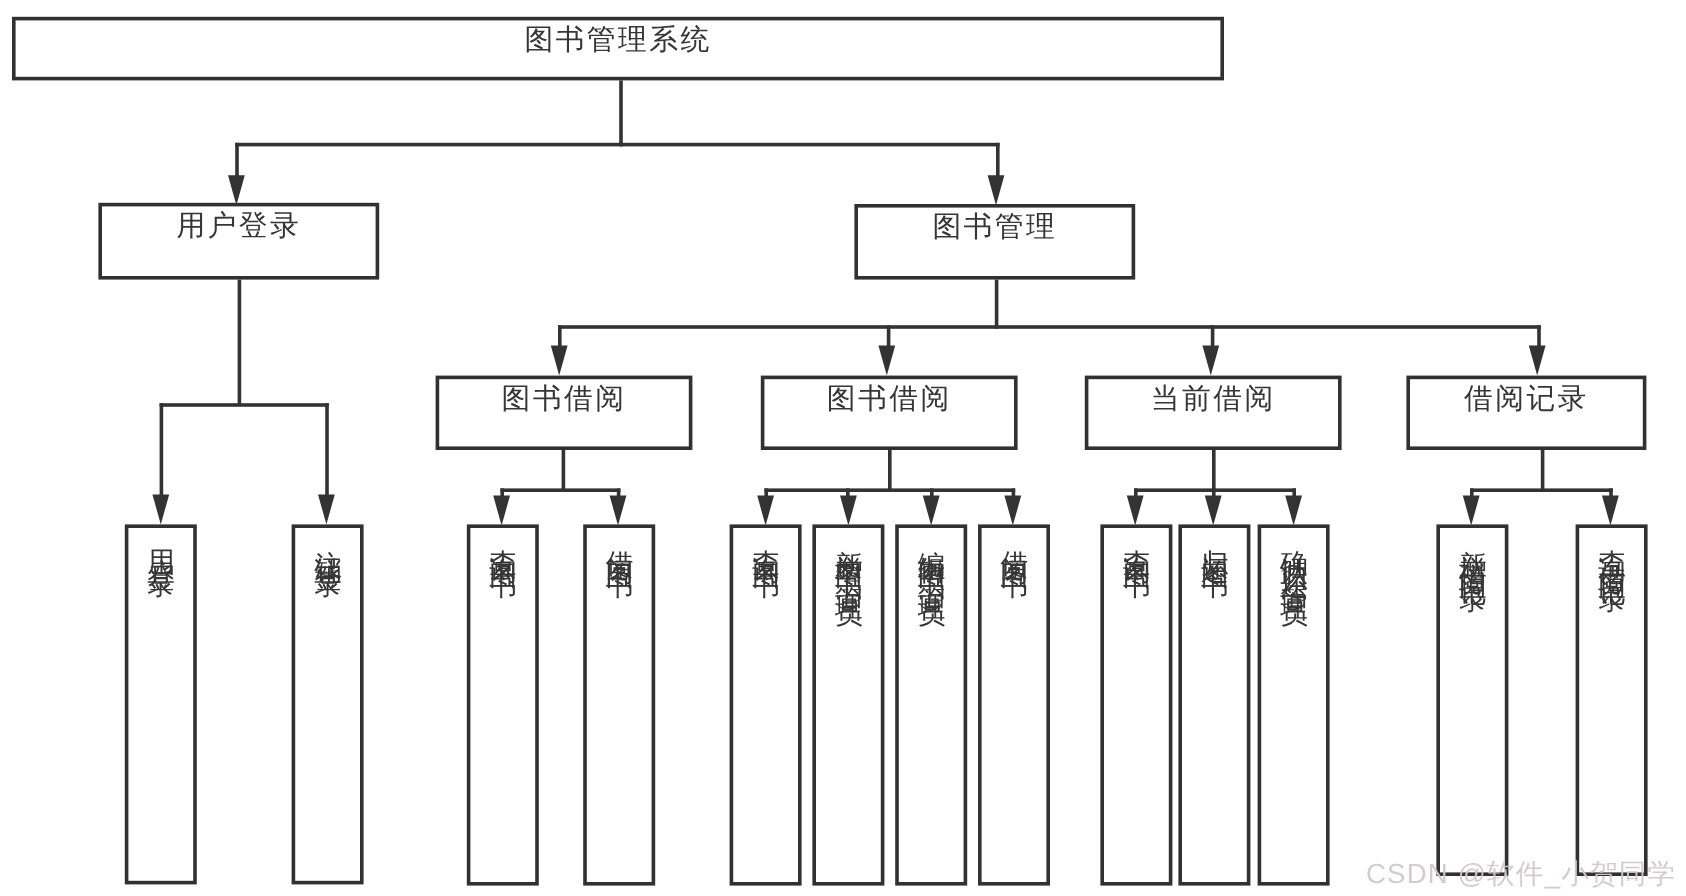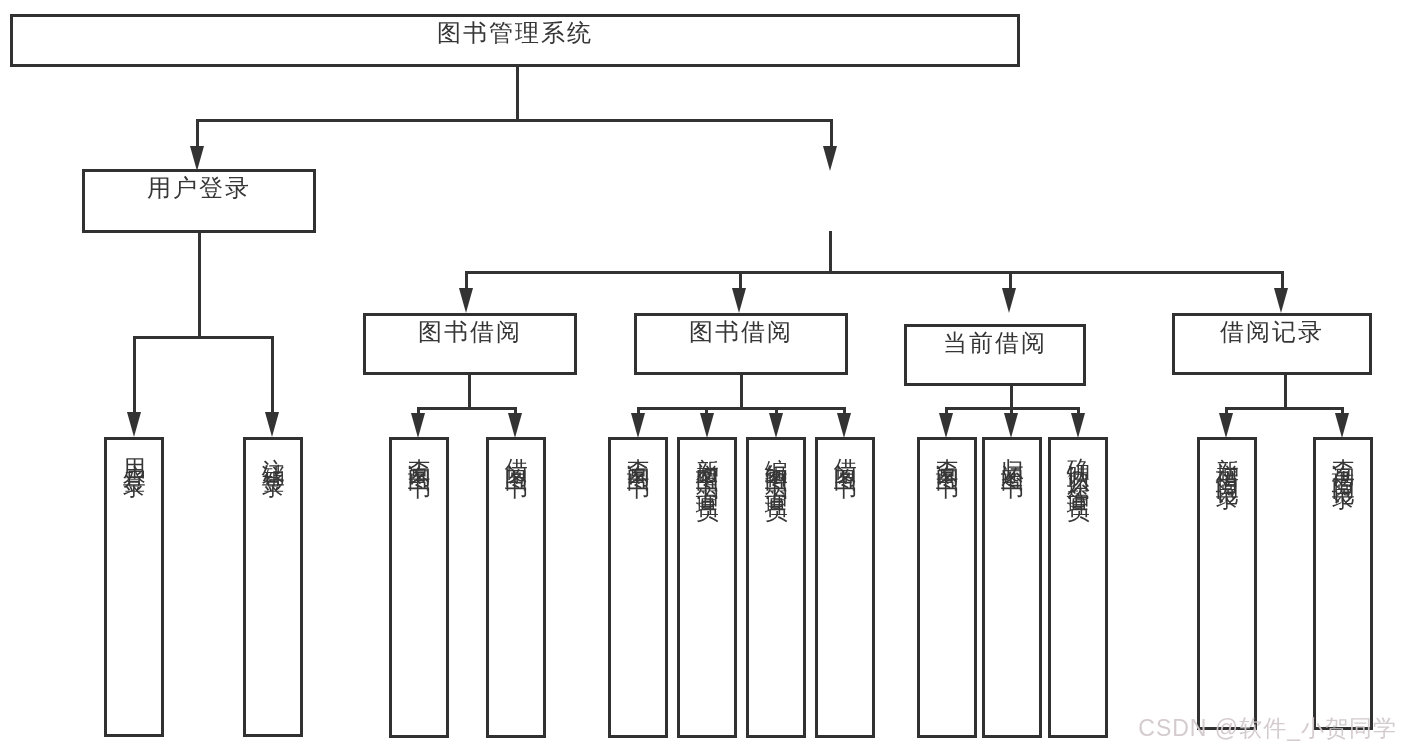--- a/index.html
+++ b/index.html
@@ -89,28 +89,31 @@
   <div class="vl" style="left:1341px;top:407px;height:9px"></div>
   <div class="ar" style="left:1335px;top:413px"></div>
 
   <div class="box" style="left:10px;top:14px;width:1010px;height:53px">
     <span>图书管理系统</span>
   </div>
 
   <div class="box" style="left:82px;top:169px;width:234px;height:64px">
     <span>用户登录</span>
   </div>
+  <div class="box" style="left:712px;top:170px;width:234px;height:63px">
+    <span>图书管理</span>
+  </div>
 
   <div class="box" style="left:363px;top:313px;width:214px;height:62px">
     <span>图书借阅</span>
   </div>
   <div class="box" style="left:634px;top:313px;width:214px;height:62px">
     <span>图书借阅</span>
   </div>
-  <div class="box" style="left:904px;top:324px;width:182px;height:62px">
+  <div class="box" style="left:904px;top:313px;width:214px;height:62px">
     <span>当前借阅</span>
   </div>
   <div class="box" style="left:1172px;top:313px;width:200px;height:62px">
     <span>借阅记录</span>
   </div>
 
   <div class="box vbox" style="left:104px;top:437px;width:60px;height:300px">
     <span class="vtext">用户登录</span>
   </div>
   <div class="box vbox" style="left:243px;top:437px;width:60px;height:300px">

